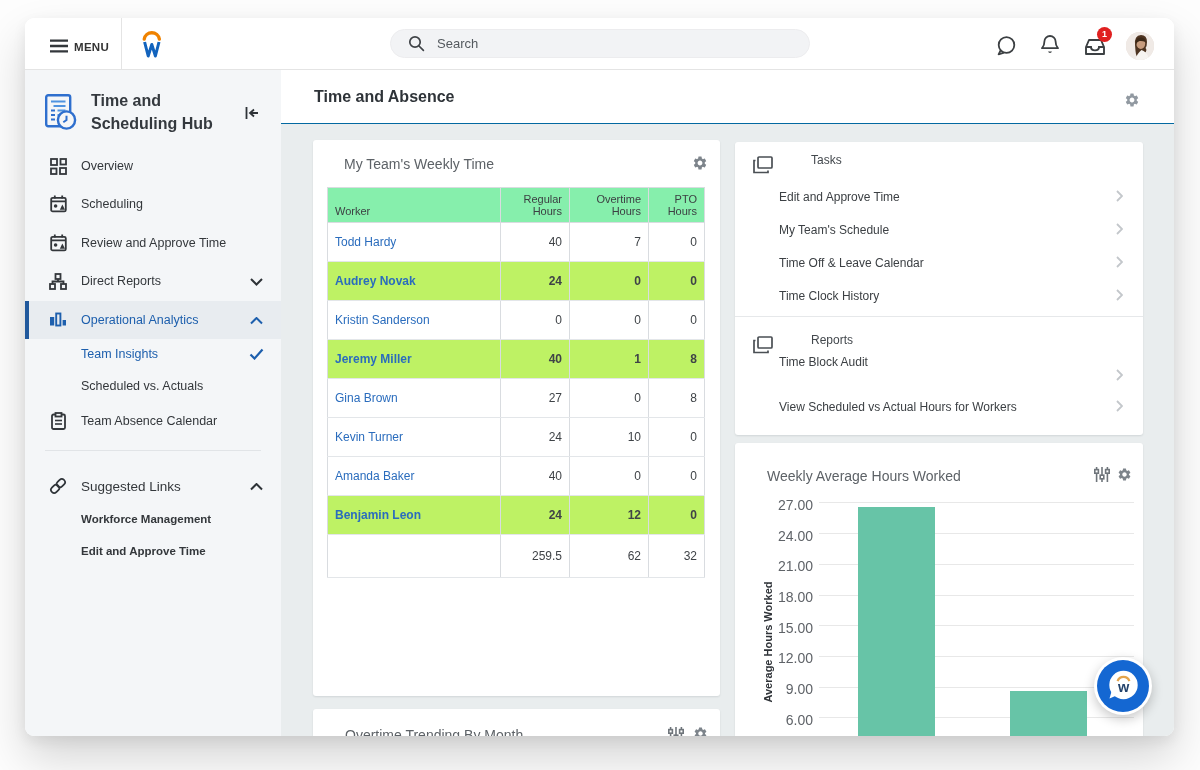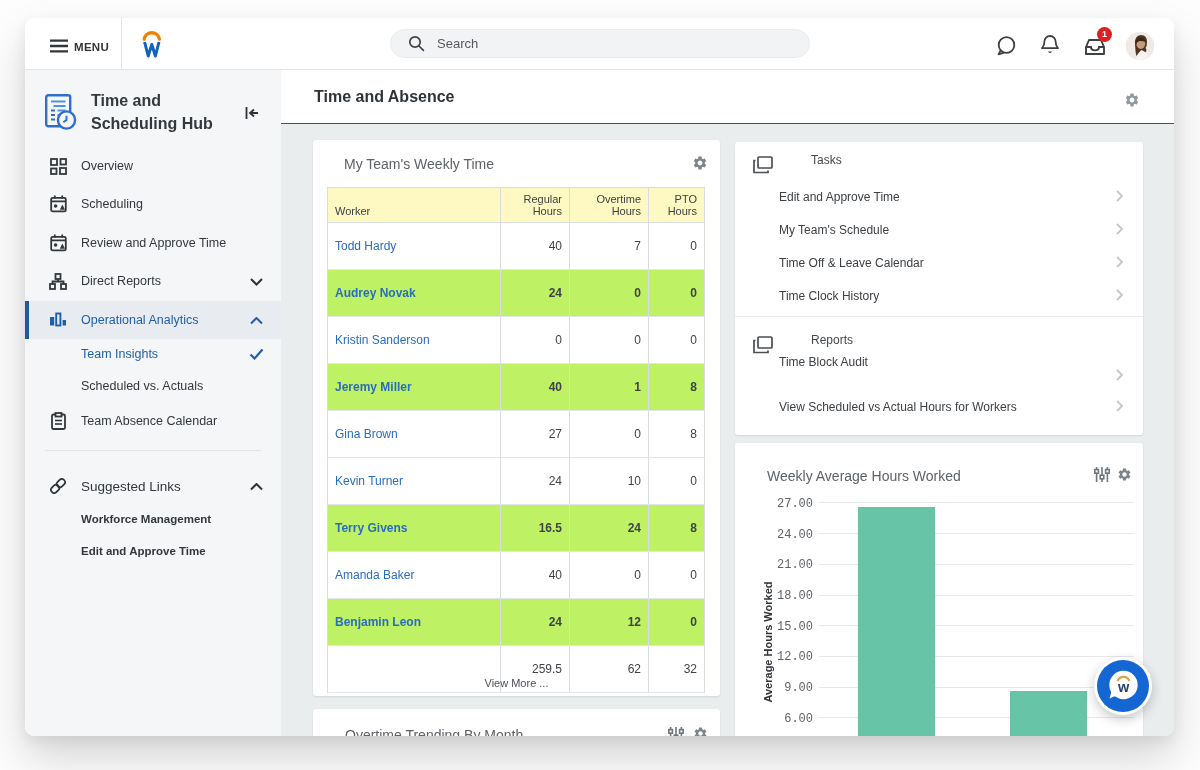--- a/index.html
+++ b/index.html
@@ -38,31 +38,31 @@
 
 .main { position:absolute; left:256px; top:52px; width:893px; height:666px; background:#e9edee; }
 .titlebar { position:absolute; left:0; top:0; width:893px; height:54px; background:#fff; border-bottom:1px solid #0369a1; }
 .titlebar h1 { position:absolute; left:33px; top:18px; font-size:16px; font-weight:bold; color:#2e3338; }
 .card { position:absolute; background:#fff; border-radius:3px; box-shadow:0 1px 2px rgba(40,50,60,.12); }
 .cardtitle { font-size:14px; color:#5d6267;margin-left:16px; }
 
 table { border-collapse:collapse; font-size:12px; color:#3f4347; }
 th, td { border:1px solid #d9dce0; }
 td { border-top-color:#e3e6e9; border-bottom-color:#e3e6e9; }
-th { background:#fef9c3; font-weight:normal; font-size:11px; color:#3c4043; vertical-align:bottom; padding:5px 7px; text-align:right; height:30px; }
+th { background:#86efac; font-weight:normal; font-size:11px; color:#3c4043; vertical-align:bottom; padding:5px 7px; text-align:right; height:30px; }
 th.wk { text-align:left; }
-td { padding:16px 7px; height:39px; text-align:right; }
+td { padding:8px 7px; height:39px; text-align:right; }
 td.wk { text-align:left; color:#2a6cbd; }
 tr.alt td { background:#bef264;font-weight:bold; }
 
 .tlink { position:absolute; left:44px; font-size:12px; color:#3c4044; }
 .tchev { position:absolute; right:20px; }
 .thead { position:absolute; left:44px; font-size:12px; color:#43484d;margin-left:32px; }
 
-.ylab { position:absolute; font-size:12px; color:#5f6368; text-align:right; width:36px;font-family:Liberation Mono, monospace; }
+.ylab { position:absolute; font-size:14px; color:#5f6368; text-align:right; width:36px; }
 .grid { position:absolute; height:1px; background:#e8e8e8; }
 .bar { position:absolute; background:#67c4a7; }
 .fab { position:absolute; left:1094px; top:657px; width:58px; height:58px; border-radius:50%; background:#fff; box-shadow:0 4px 12px rgba(0,0,0,.22); display:flex; align-items:center; justify-content:center; }
 .fabin { width:52px; height:52px; border-radius:50%; background:#1467d2; display:flex; align-items:center; justify-content:center; }
 </style>
 </head>
 <body>
 <div class="app">
 
   <div class="hdr">
@@ -307,47 +307,40 @@
               <td>27</td>
               <td>0</td>
               <td>8</td>
             </tr>
         <tr>
               <td class="wk">Kevin Turner</td>
               <td>24</td>
               <td>10</td>
               <td>0</td>
             </tr>
-        <tr class="alt">
-              <td class="wk">Terry Givens</td>
-              <td>16.5</td>
-              <td>24</td>
-              <td>8</td>
-            </tr>
         <tr>
               <td class="wk">Amanda Baker</td>
               <td>40</td>
               <td>0</td>
               <td>0</td>
             </tr>
         <tr class="alt">
               <td class="wk">Benjamin Leon</td>
               <td>24</td>
               <td>12</td>
               <td>0</td>
             </tr>
         <tr>
               <td class="wk" style="height:43px"></td>
               <td>259.5</td>
               <td>62</td>
               <td>32</td>
             </tr>
       </tbody>
         </table>
-      <div style="position:absolute;left:0;width:100%;top:537px;text-align:center;font-size:11px;color:#4b4f54">View More ...</div>
     </div>
 
     <div class="card" style="left:32px;top:639px;width:407px;height:79px;border-radius:3px 3px 0 0">
       <div class="cardtitle" style="position:absolute;left:16px;top:18px">Overtime Trending By Month</div>
       <svg style="position:absolute;left:355px;top:17px" width="16" height="17" viewBox="0 0 16 17">
           <g stroke="#6f757b" stroke-width="1.6" fill="none">
             <line x1="2.6" y1="1" x2="2.6" y2="16"></line>
             <line x1="8" y1="1" x2="8" y2="16"></line>
             <line x1="13.4" y1="1" x2="13.4" y2="16"></line>
             <rect x="0.8" y="3.6" width="3.6" height="3.6" fill="#fff"></rect>

